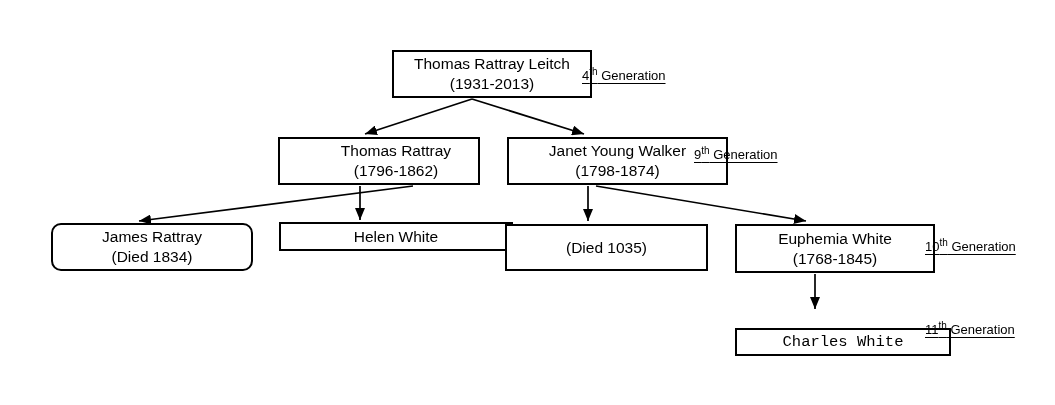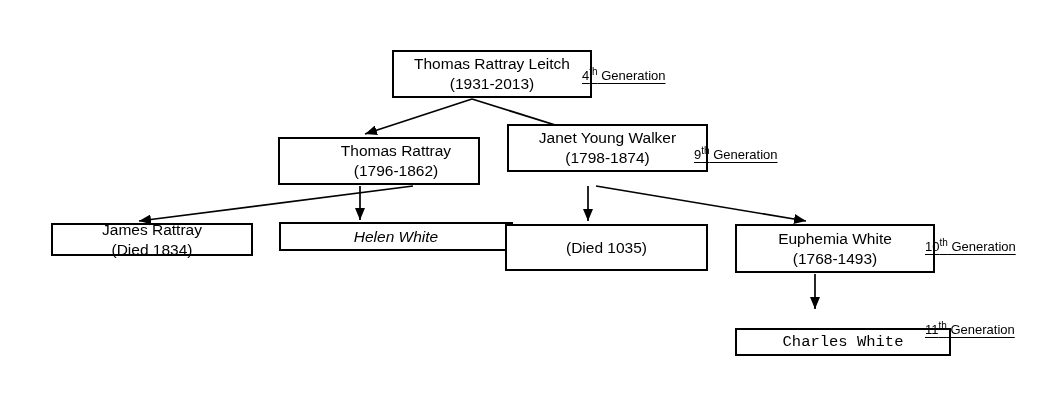--- a/index.html
+++ b/index.html
@@ -83,37 +83,37 @@
     </svg>
 
 <div class="node" style="left: 372px; top: 50px; width: 200px; height: 48px;">
       <div class="node-line">Thomas Rattray Leitch</div>
       <div class="node-line">(1931-2013)</div>
     </div>
     <div class="node" style="left: 258px; top: 137px; width: 202px; height: 48px; padding-left: 34px;">
       <div class="node-line">Thomas Rattray</div>
       <div class="node-line">(1796-1862)</div>
     </div>
-    <div class="node" style="left: 487px; top: 124px; width: 201px; height: 48px; align-items: center;">
+    <div class="node" style="left: 487px; top: 137px; width: 221px; height: 48px; align-items: center;">
       <div class="node-line">Janet Young Walker</div>
       <div class="node-line">(1798-1874)</div>
     </div>
-    <div class="node" style="left: 31px; top: 223px; width: 202px; height: 33px;">
+    <div class="node" style="left: 31px; top: 223px; width: 202px; height: 48px; border-radius: 10px;">
       <div class="node-line">James Rattray</div>
       <div class="node-line">(Died 1834)</div>
     </div>
-    <div class="node" style="left: 259px; top: 222px; width: 234px; height: 29px; font-style: italic;">
+    <div class="node" style="left: 259px; top: 222px; width: 234px; height: 29px;">
       <div class="node-line">Helen White</div>
     </div>
     <div class="node" style="left: 485px; top: 224px; width: 203px; height: 47px;">
       <div class="node-line">(Died 1035)</div>
     </div>
     <div class="node" style="left: 715px; top: 224px; width: 200px; height: 49px;">
       <div class="node-line">Euphemia White</div>
-      <div class="node-line">(1768-1493)</div>
+      <div class="node-line">(1768-1845)</div>
     </div>
     <div class="node" style="left: 715px; top: 328px; width: 216px; height: 28px; font-family: Liberation Mono, monospace;">
       <div class="node-line">Charles White</div>
     </div>
     <div class="gen-label" style="left: 582px; top: 68px;"><span class="u"><span>4</span><sup>th</sup><span> Generation</span></span></div>
     <div class="gen-label" style="left: 694px; top: 147px;"><span class="u"><span>9</span><sup>th</sup><span> Generation</span></span></div>
     <div class="gen-label" style="left: 925px; top: 239px;"><span class="u"><span>10</span><sup>th</sup><span> Generation</span></span></div>
     <div class="gen-label" style="left: 925px; top: 322px;"><span class="u"><span>11</span><sup>th</sup><span> Generation</span></span></div>
   </div>
 

